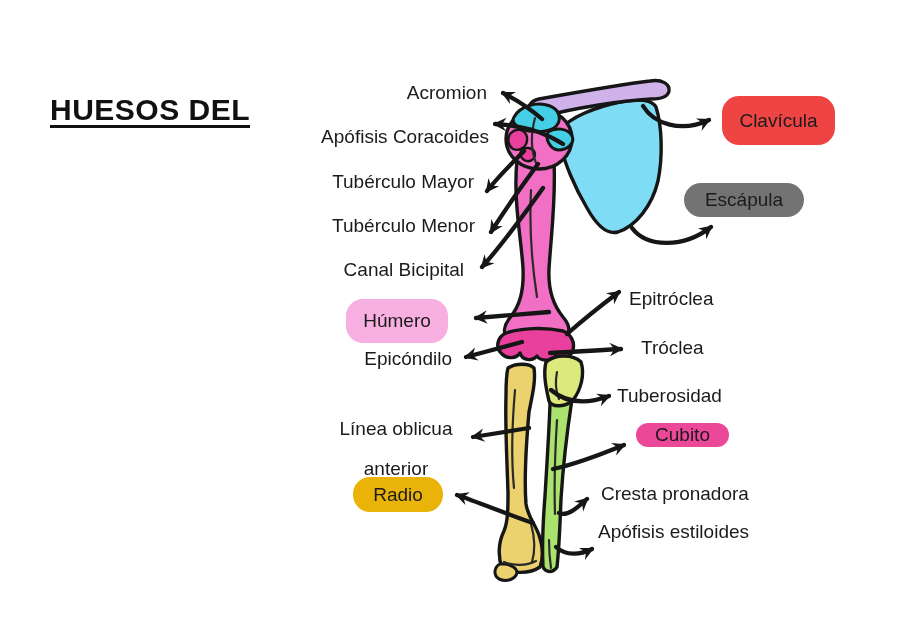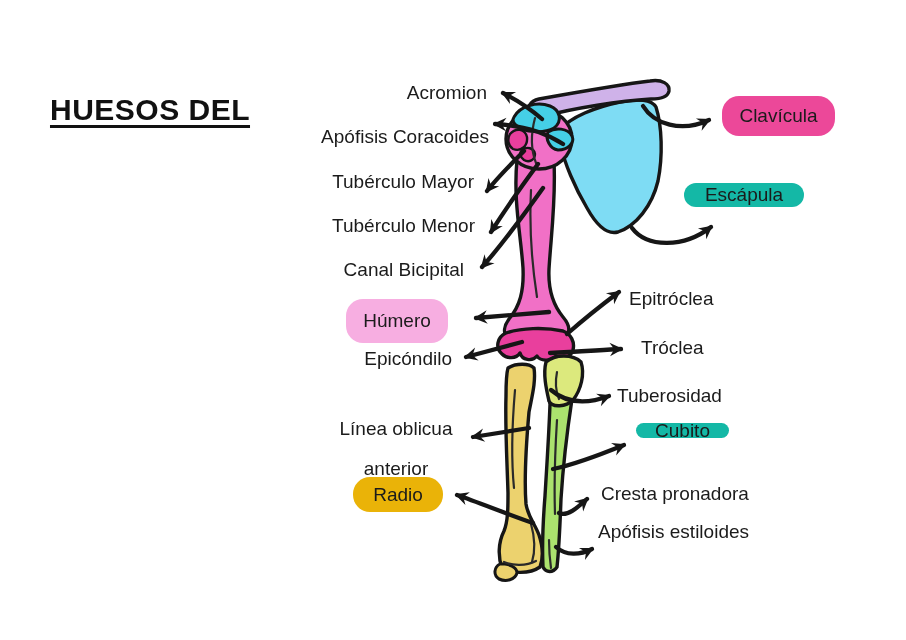--- a/index.html
+++ b/index.html
@@ -139,19 +139,19 @@
   <div class="lbl right-align" style="right:442px; top:258px;">Canal Bicipital</div>
   <div class="lbl right-align" style="right:454px; top:347px;">Epicóndilo</div>
   <div class="lbl wrap" style="right:444px; top:409px;">Línea oblicua anterior</div>
 
   <div class="lbl" style="left:629px; top:287px;">Epitróclea</div>
   <div class="lbl" style="left:641px; top:336px;">Tróclea</div>
   <div class="lbl" style="left:617px; top:384px;">Tuberosidad</div>
   <div class="lbl" style="left:601px; top:482px;">Cresta pronadora</div>
   <div class="lbl" style="left:598px; top:520px;">Apófisis estiloides</div>
 
-  <div class="pill" style="left: 722px; top: 96px; width: 113px; height: 40px; background: #ec4899;">Clavícula</div>
-  <div class="pill" style="left: 684px; top: 183px; width: 120px; height: 24px; background: #14b8a6;">Escápula</div>
+  <div class="pill" style="left: 722px; top: 96px; width: 113px; height: 49px; background: #ef4444;">Clavícula</div>
+  <div class="pill" style="left: 684px; top: 183px; width: 120px; height: 34px; background: #737373;">Escápula</div>
   <div class="pill" style="left: 346px; top: 299px; width: 102px; height: 44px; background: rgb(247, 174, 225);">Húmero</div>
-  <div class="pill" style="left: 636px; top: 423px; width: 93px; height: 15px; background: #14b8a6;">Cubito</div>
+  <div class="pill" style="left: 636px; top: 423px; width: 93px; height: 24px; background: #ec4899;">Cubito</div>
   <div class="pill" style="left: 353px; top: 477px; width: 90px; height: 35px; background: #eab308;">Radio</div>
 
 </div>
 
 </body></html>

